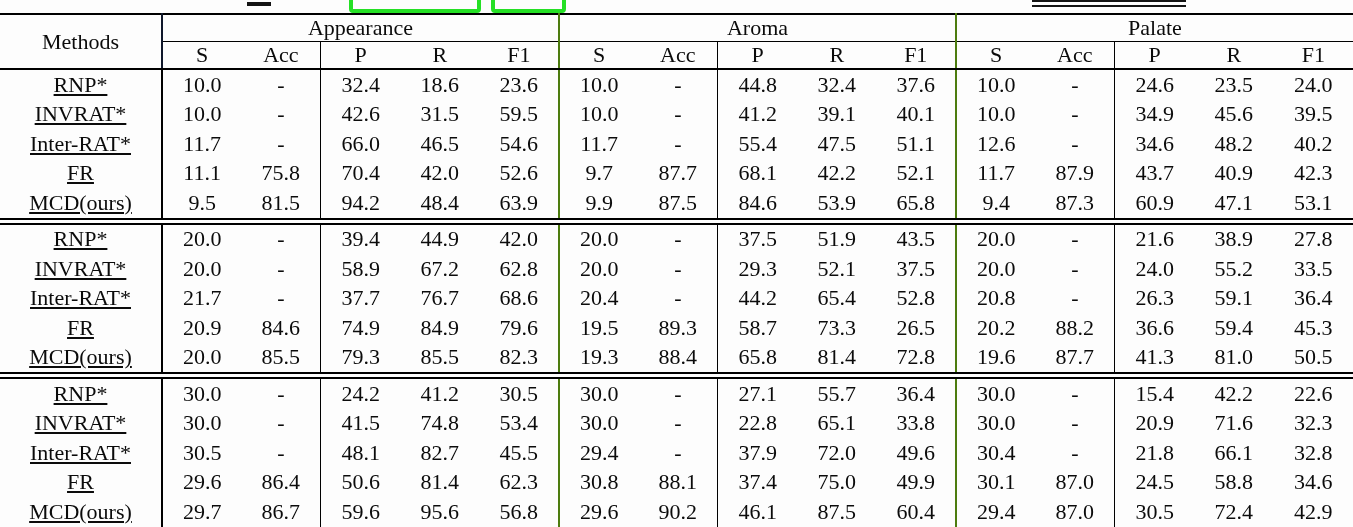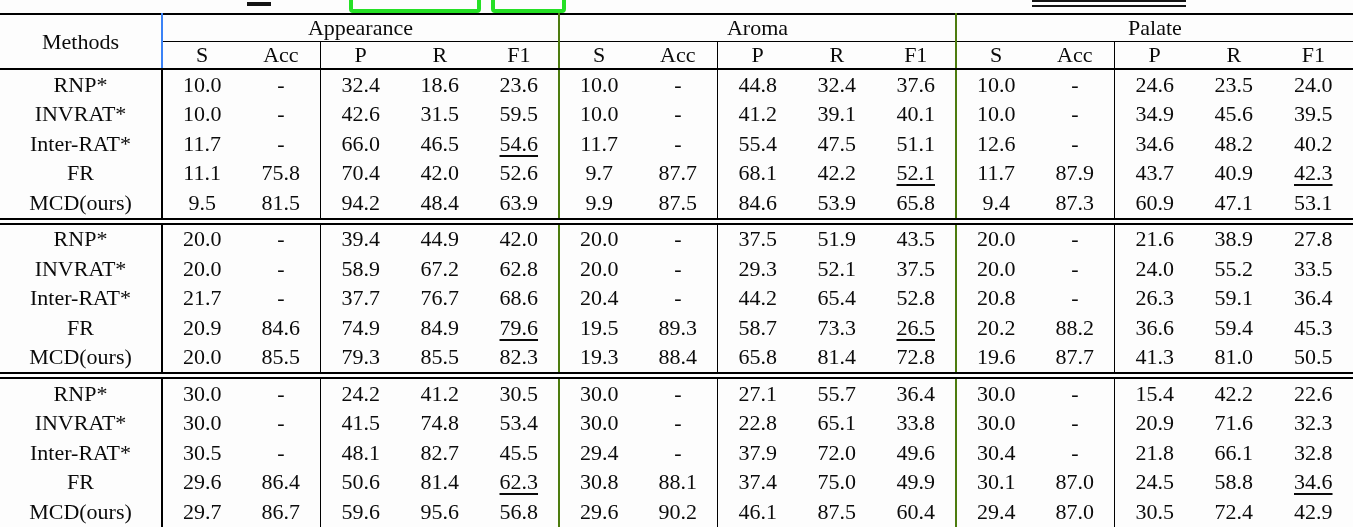--- a/index.html
+++ b/index.html
@@ -18,28 +18,28 @@
   .tbl{position:absolute;left:0;top:13px;width:1353px;border-collapse:collapse;table-layout:fixed;
        font-family:"Liberation Serif","DejaVu Serif",serif;font-size:22px;color:#0b0b0b;
        border-top:2.5px solid #000;border-bottom:3px solid #000;}
   .tbl th,.tbl td{font-weight:normal;text-align:center;padding:0;vertical-align:middle;
                   white-space:nowrap;overflow:hidden;}
   .c-methods{width:162px;}
   .c-val{width:79.4px;}
   thead tr.grow th{height:24px;}
   th.grp{border-bottom:1.3px solid #000;}
   tr.sub th{height:22px;border-bottom:2.3px solid #000;}
-  th.mh{border-bottom:2.3px solid #000;border-right:2px solid #3b82f6;}
+  th.mh{border-bottom:2.3px solid #000;border-right:2px solid #0f172a;}
   .gs{border-left:2px solid #4d7c0f;margin-top:20px;}
   .ps{border-left:1.3px solid #000;}
   tbody th,tbody td{height:29.5px;}
-  tbody th.method{font-weight:normal;border-right:2px solid #000;}
+  tbody th.method{font-weight:normal;border-right:2px solid #000;text-decoration:underline;}
   tr.dbl>th,tr.dbl>td{border-top:7px double #000;}
   .b{font-weight:bold;}
-  .u{text-decoration:underline;text-underline-offset:3.5px;text-decoration-thickness:1.6px;}
+  .u{text-underline-offset:3.5px;text-decoration-thickness:1.6px;}
 </style>
 </head>
 <body>
 
 <div class="page">
 
   <div class="umark"></div>
   <div class="gbox gbox1"></div>
   <div class="gbox gbox2"></div>
   <div class="drule"></div>

